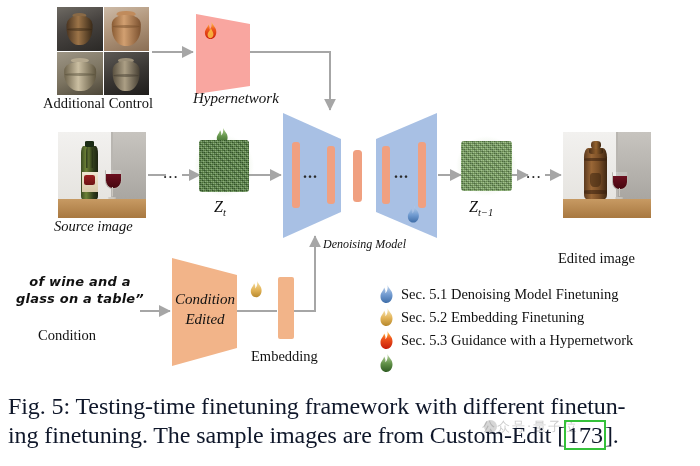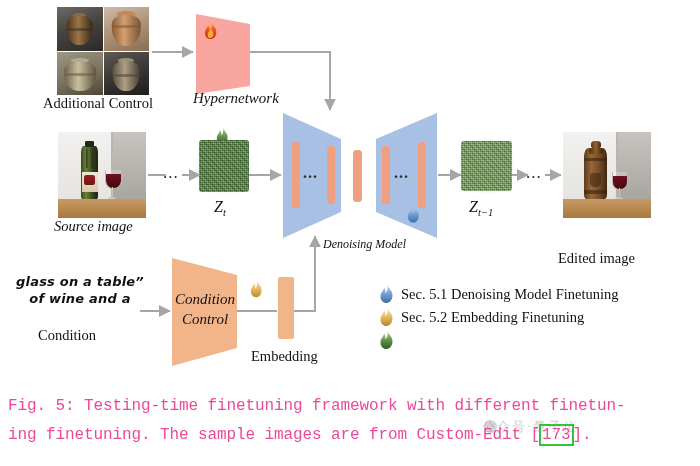--- a/index.html
+++ b/index.html
@@ -206,24 +206,24 @@
     white-space:nowrap;
     margin-left:6px;
   }
 
   
   #caption {
     position:absolute;
     left:8px;
     top:392px;
     width:688px;
-    font-family:Liberation Mono, monospace;
-    font-size:16px;
+    font-family:Liberation Serif, serif;
+    font-size:24px;
     line-height:29px;
-    color:#ec4899;
+    color:#0f172a;
     letter-spacing:-0.1px;
   }
   .ref-box {
     border:2px solid #35c13a;
     padding:0 1px;
     margin:0 -1px;
   }
   #watermark {
     position:absolute;
     left:482px;
@@ -427,28 +427,28 @@
 
   <div class="label lbl-ital" style="left:323px; top:237px; font-size:12px;">Denoising Model</div>
 
   <div class="label lbl-math" style="left:469px; top:198px;">
     <span>Z</span><sub>t−1</sub>
   </div>
 
   <div class="label lbl-plain" style="left:558px; top:218px;margin-top:32px;">Edited image</div>
 
   <div class="handwritten" style="left:10px; top:273px; width:140px;">
+    <div>of wine and a</div>
     <div>glass on a table”</div>
-    <div>of wine and a</div>
   </div>
   <div class="label lbl-plain" style="left:38px; top:327px;">Condition</div>
 
   <div class="label lbl-ital" style="left:170px; top:289px; width:70px; text-align:center; line-height:20px; font-size:15px;">
     <div>Condition</div>
-    <div>Control</div>
+    <div>Edited</div>
   </div>
 
   <div class="label lbl-plain" style="left:251px; top:348px;">Embedding</div>
 
   <div id="legend" style="left:378px; top:284px;">
 
     <div class="legend-row">
       <svg width="17" height="18" viewBox="0 0 16 18">
         <path d="M9,0 C10.5,4 14,5.5 14,10.5 C14,15 11,18 8,18 C4.6,18 2,15.3 2,11.4 C2,7.5 5,6 5.6,2.6 C7,4.6 7.2,6.4 6.8,8.2 C8.6,7 9.6,3.6 9,0 Z" fill="url(#gBlueFl2)"></path>
         <defs>
@@ -469,20 +469,33 @@
             <linearGradient id="gYelFl2" x1="0" y1="0" x2="0" y2="1">
           <stop offset="0%" stop-color="#f8ecc4"></stop>
               <stop offset="55%" stop-color="#e3b458"></stop>
               <stop offset="100%" stop-color="#b5872c"></stop>
         </linearGradient>
           </defs>
       </svg>
       <span class="legend-text">Sec. 5.2 Embedding Finetuning</span>
     </div>
 
+    <div class="legend-row">
+      <svg width="17" height="18" viewBox="0 0 16 18">
+        <path d="M9,0 C10.5,4 14,5.5 14,10.5 C14,15 11,18 8,18 C4.6,18 2,15.3 2,11.4 C2,7.5 5,6 5.6,2.6 C7,4.6 7.2,6.4 6.8,8.2 C8.6,7 9.6,3.6 9,0 Z" fill="url(#gRedFl2)"></path>
+        <defs>
+            <linearGradient id="gRedFl2" x1="0" y1="0" x2="0" y2="1">
+          <stop offset="0%" stop-color="#ffcf45"></stop>
+              <stop offset="42%" stop-color="#f0551c"></stop>
+              <stop offset="100%" stop-color="#c71d0a"></stop>
+        </linearGradient>
+          </defs>
+      </svg>
+      <span class="legend-text">Sec. 5.3 Guidance with a Hypernetwork</span>
+    </div>
 
     <div class="legend-row">
       <svg width="17" height="18" viewBox="0 0 16 18">
         <path d="M9,0 C10.5,4 14,5.5 14,10.5 C14,15 11,18 8,18 C4.6,18 2,15.3 2,11.4 C2,7.5 5,6 5.6,2.6 C7,4.6 7.2,6.4 6.8,8.2 C8.6,7 9.6,3.6 9,0 Z" fill="url(#gGrnFl2)"></path>
         <defs>
             <linearGradient id="gGrnFl2" x1="0" y1="0" x2="0" y2="1">
           <stop offset="0%" stop-color="#bcd8a3"></stop>
               <stop offset="55%" stop-color="#5f8f46"></stop>
               <stop offset="100%" stop-color="#2f5c23"></stop>
         </linearGradient>

